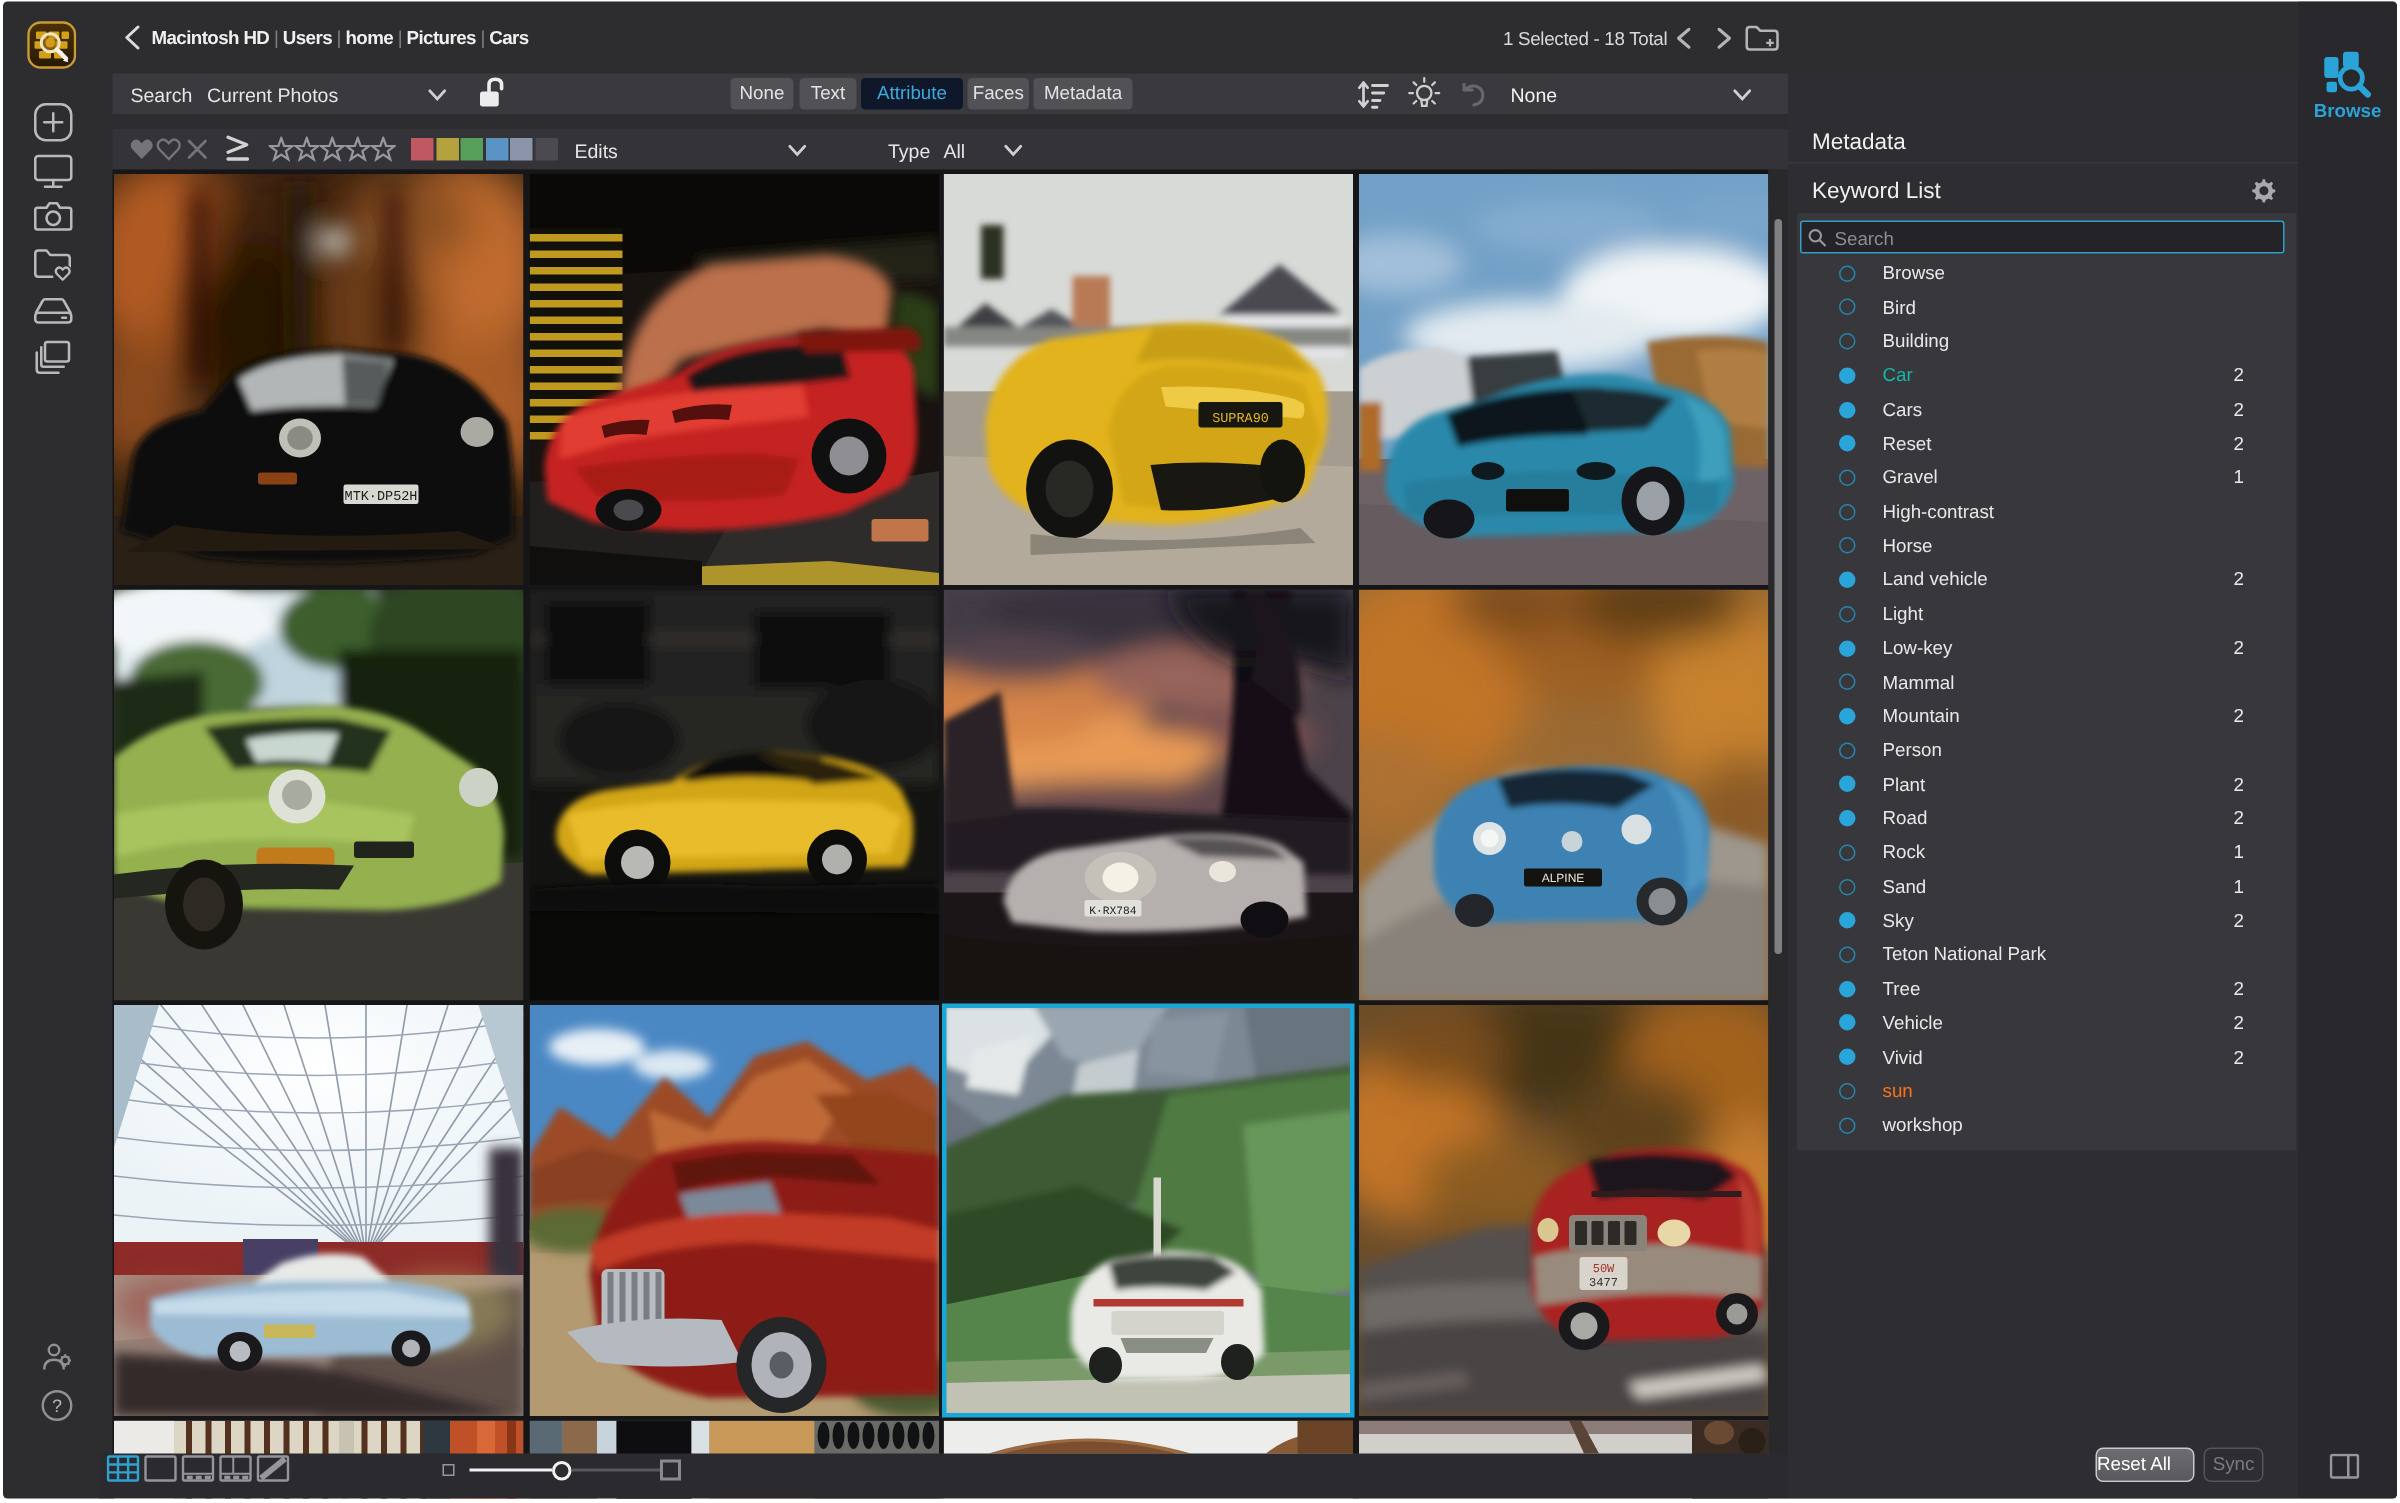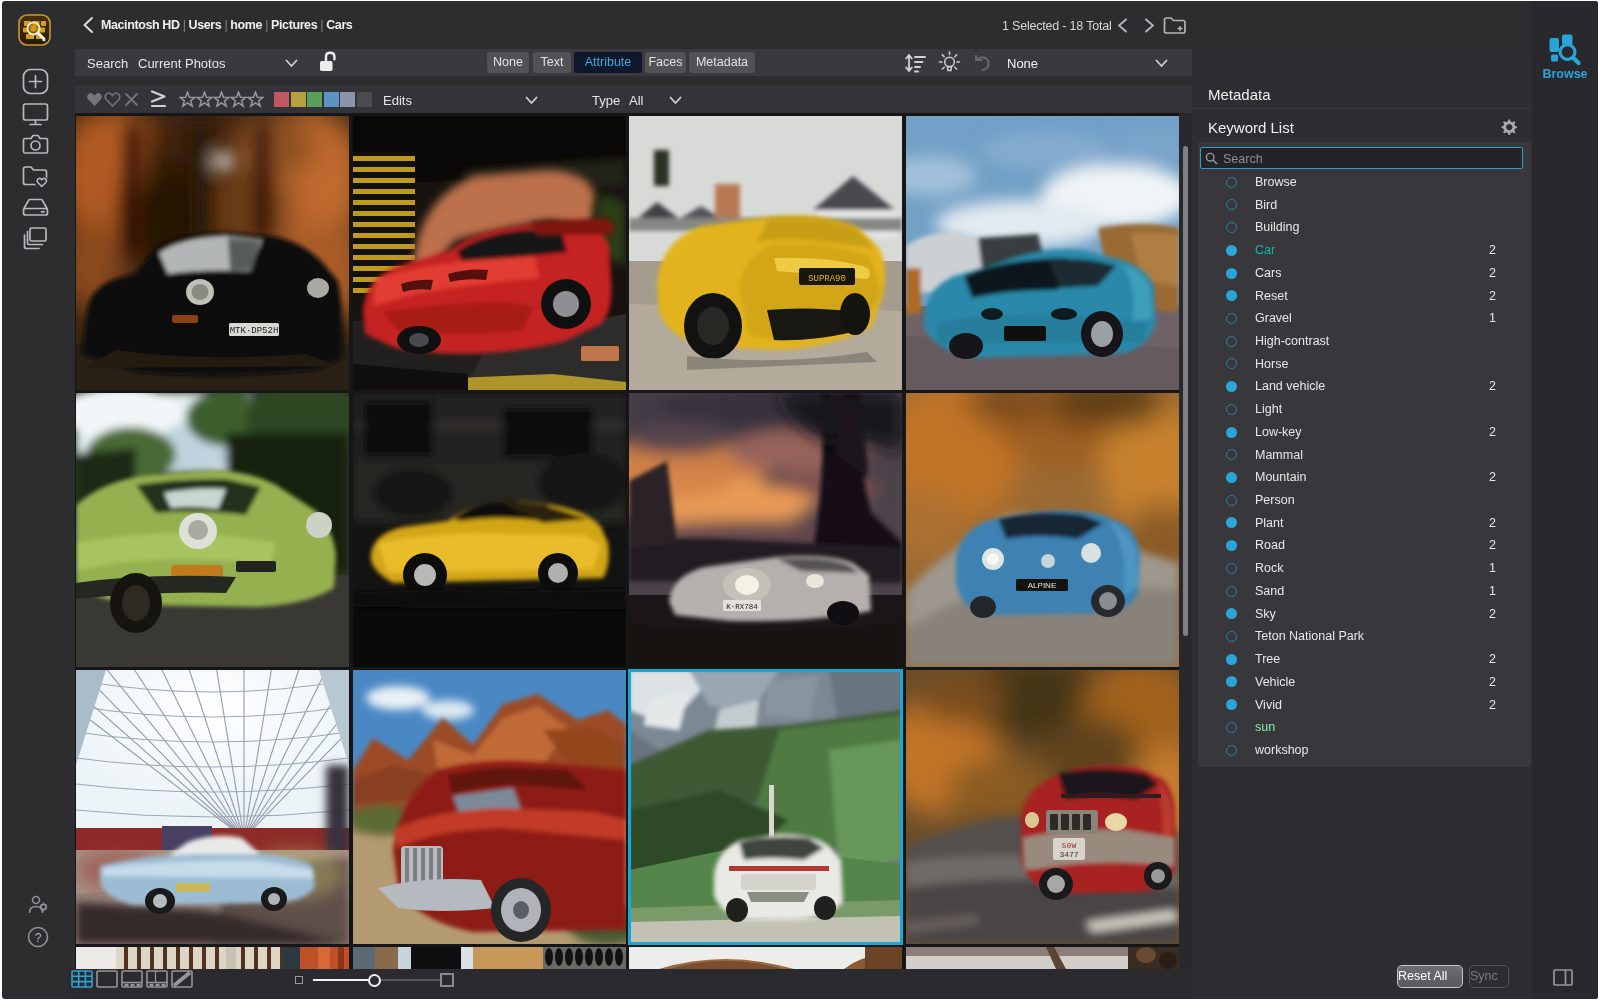--- a/index.html
+++ b/index.html
@@ -914,25 +914,25 @@
 <div class="abs" style="left:1224px;top:652.7px;width:11px;height:11px;border-radius:50%;background:#2aa5d9"></div>
 <div class="abs txt" style="left:1253px;top:651.0px;font-size:12.5px;color:#e8e8e8">Tree</div>
 <div class="abs txt" style="left:1460px;top:651.0px;width:34px;text-align:right;font-size:12.5px;color:#e8e8e8">2</div>
 <div class="abs" style="left:1224px;top:675.4px;width:11px;height:11px;border-radius:50%;background:#2aa5d9"></div>
 <div class="abs txt" style="left:1253px;top:673.7px;font-size:12.5px;color:#e8e8e8">Vehicle</div>
 <div class="abs txt" style="left:1460px;top:673.7px;width:34px;text-align:right;font-size:12.5px;color:#e8e8e8">2</div>
 <div class="abs" style="left:1224px;top:698.2px;width:11px;height:11px;border-radius:50%;background:#2aa5d9"></div>
 <div class="abs txt" style="left:1253px;top:696.5px;font-size:12.5px;color:#e8e8e8">Vivid</div>
 <div class="abs txt" style="left:1460px;top:696.5px;width:34px;text-align:right;font-size:12.5px;color:#e8e8e8">2</div>
 <div class="abs" style="left:1224px;top:720.9px;width:11px;height:11px;border-radius:50%;border:1.8px solid #2886ab"></div>
-<div class="abs txt" style="left:1253px;top:719.2px;font-size:12.5px;color:#86efac">sun</div>
+<div class="abs txt" style="left:1253px;top:719.2px;font-size:12.5px;color:#f97316">sun</div>
 <div class="abs" style="left:1224px;top:743.6px;width:11px;height:11px;border-radius:50%;border:1.8px solid #2886ab"></div>
 <div class="abs txt" style="left:1253px;top:741.9px;font-size:12.5px;color:#e8e8e8">workshop</div>
 <div class="abs" style="left:1395px;top:964px;width:66px;height:23px;background:linear-gradient(#6e6d72,#59585d);border:1.5px solid #c9c9cc;border-radius:5px;color:#ffffff;font-size:12.5px;line-height:21px">Reset All</div>
-<div class="abs" style="left:1467px;top:964px;width:40px;height:23px;border:1.5px solid #55545a;border-radius:5px;color:#7b7a80;font-size:12.5px;text-align:left;line-height:21px">Sync</div>
+<div class="abs" style="left:1467px;top:964px;width:40px;height:23px;border:1.5px solid #55545a;border-radius:5px;color:#7b7a80;font-size:12.5px;text-align:center;line-height:21px">Sync</div>
 <svg class="abs" style="left:1551px;top:968px;z-index:5" width="20" height="17" viewBox="0 0 20 17">
       <rect x="1" y="1" width="18" height="15" rx="1" stroke="#97969a" stroke-width="1.7" fill="none"></rect>
       <path d="M12.5 1 V16" stroke="#97969a" stroke-width="1.7"></path>
     </svg>
 <div class="abs" style="left:1530px;top:0px;width:66px;height:998px;background:#29282c"></div>
 <svg class="abs" style="left:1546px;top:32px" width="33" height="33" viewBox="0 0 33 33">
 <g fill="#2aa4d8">
         <rect x="1.5" y="5" width="9.5" height="14" rx="2"></rect>
         <rect x="14" y="1.5" width="10.5" height="10.5" rx="2"></rect>
         <rect x="3" y="21.5" width="7" height="7" rx="1.5"></rect>

